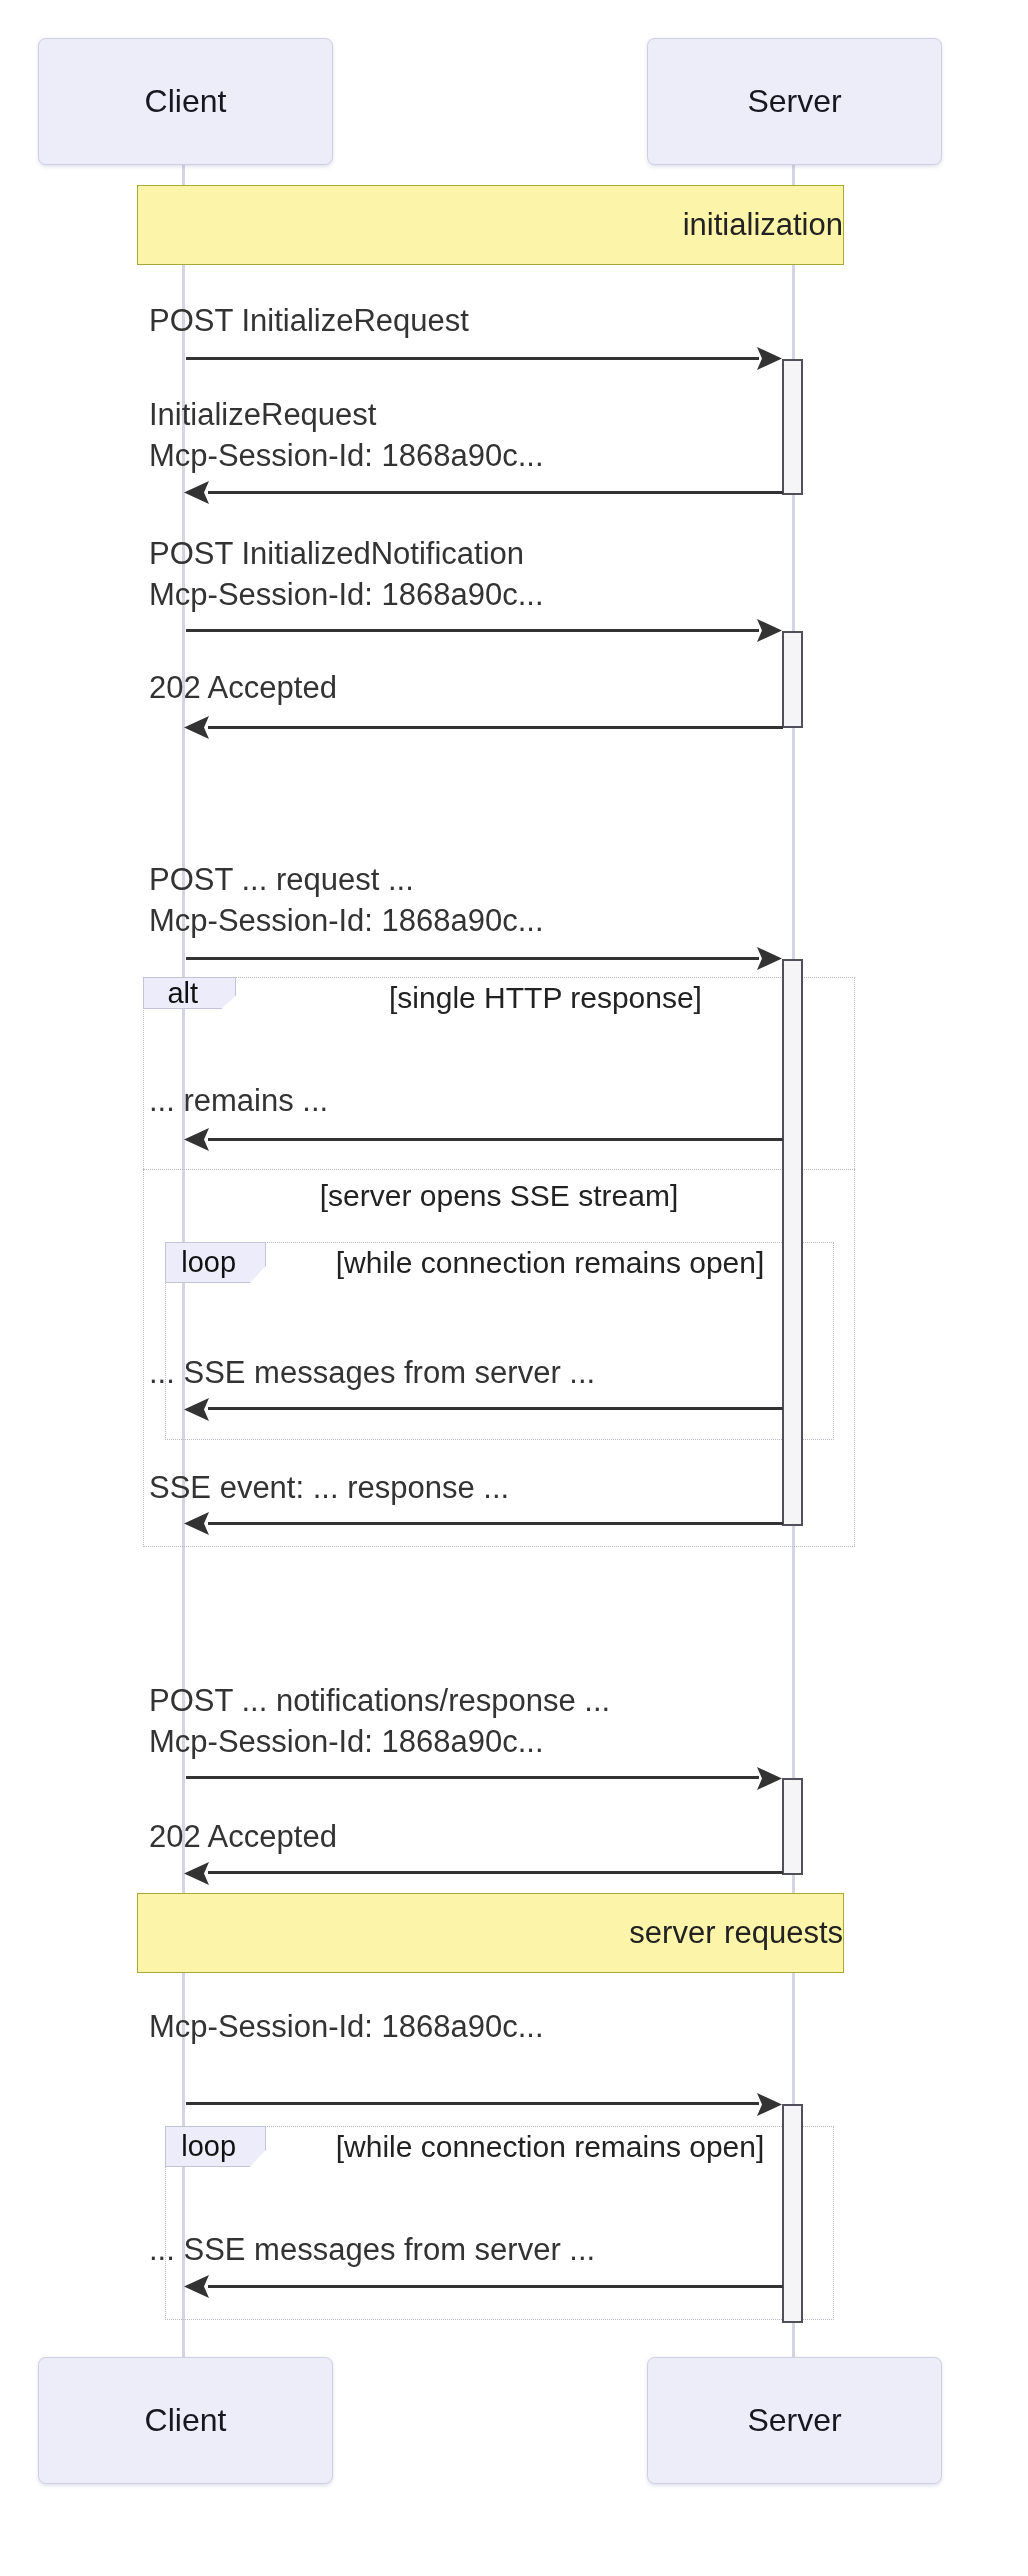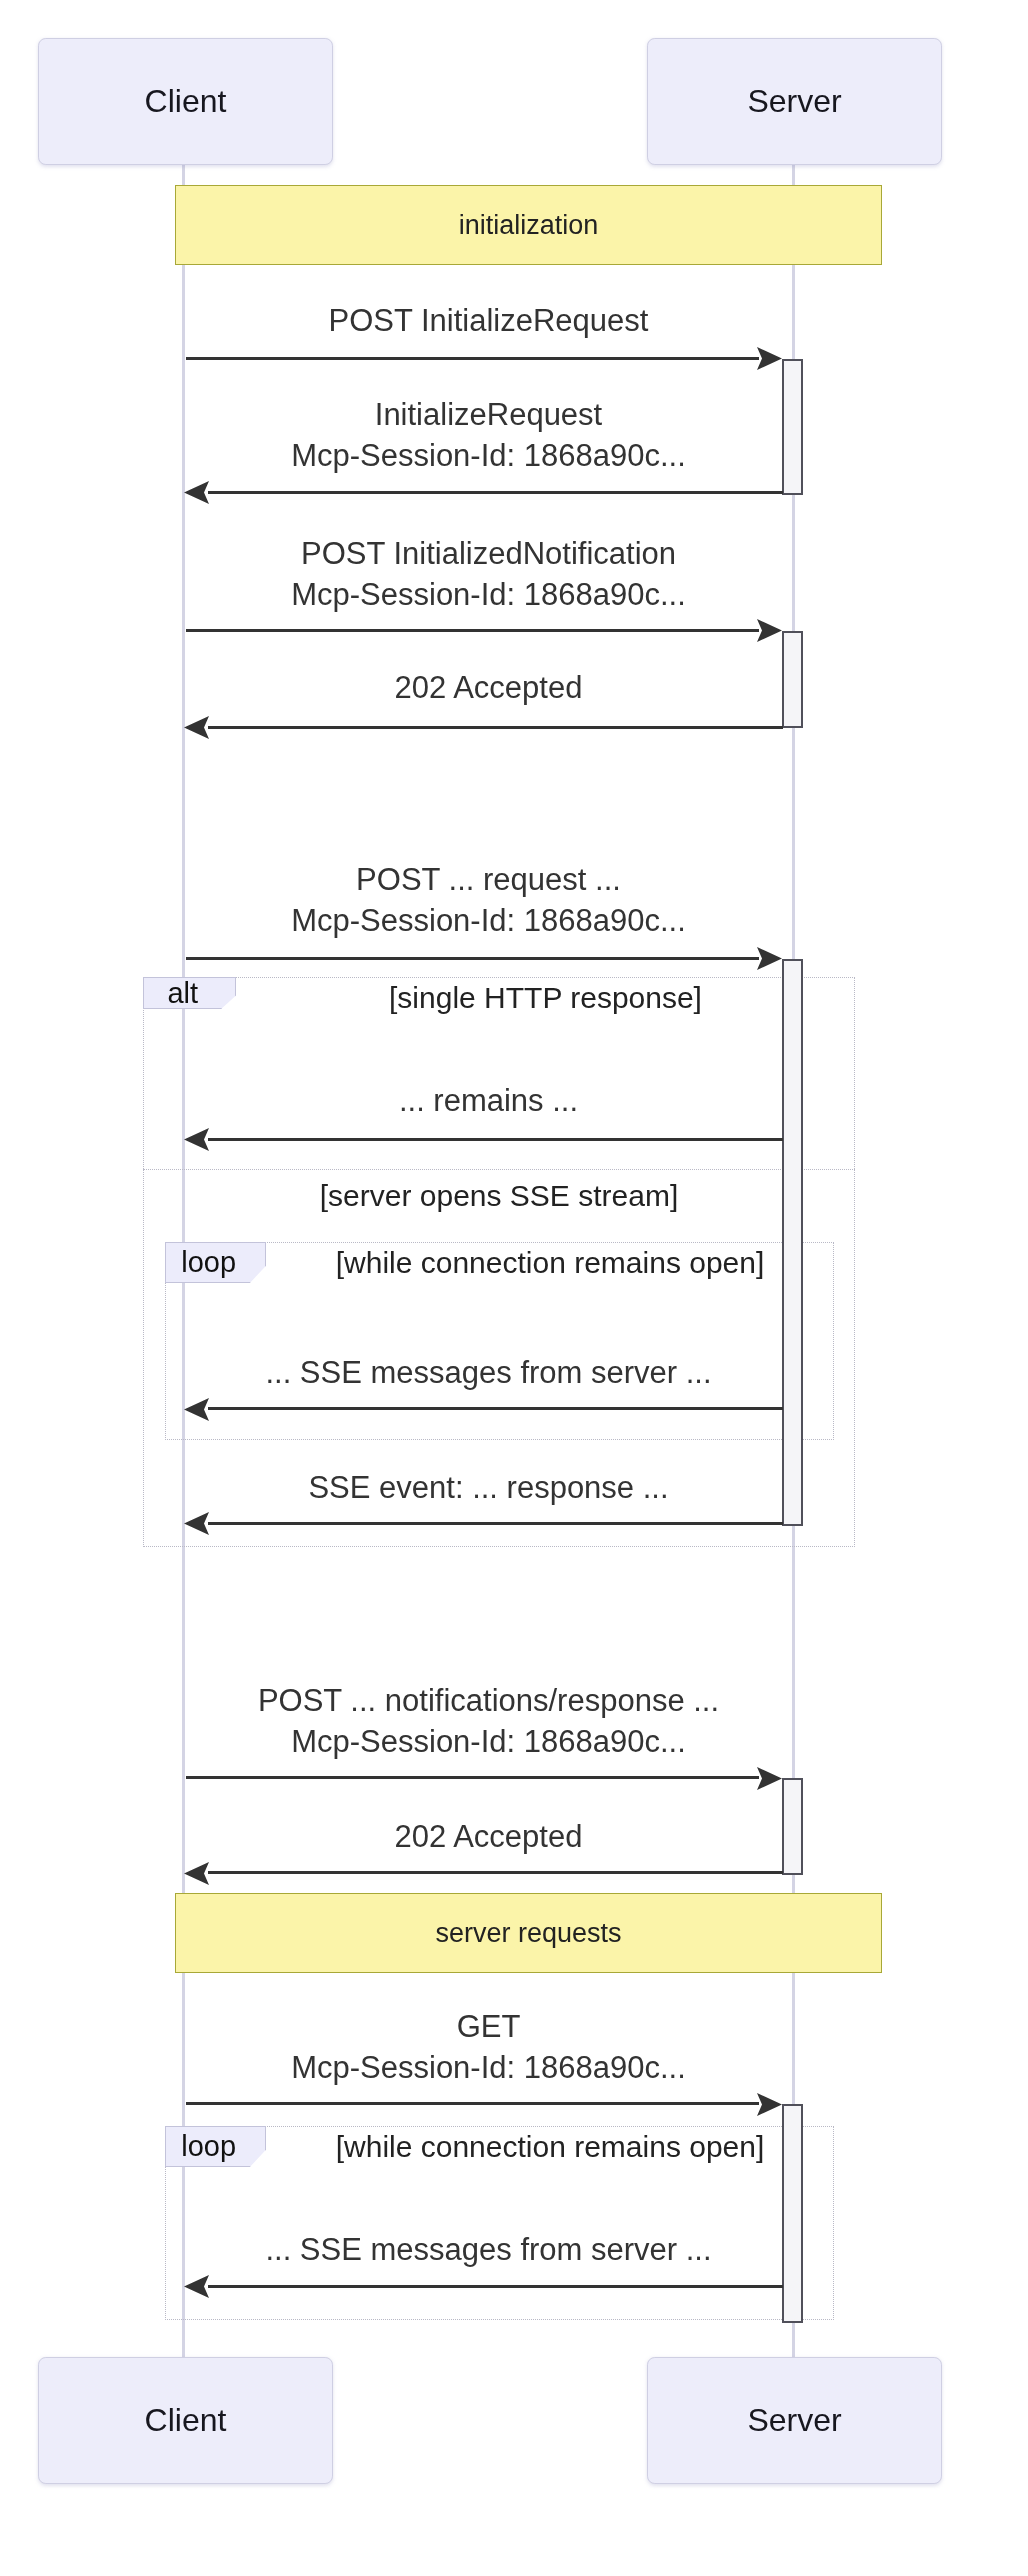--- a/index.html
+++ b/index.html
@@ -18,32 +18,32 @@
   .lifeline{width:2.9px;background:var(--lifeline);z-index:1;}
 
   .actor{width:293px;height:125px;background:var(--actor-fill);
          border:1.9px solid var(--actor-border);border-radius:7.8px;
          box-shadow:0 1.9px 3.9px rgba(140,140,190,.25);
          display:flex;align-items:center;justify-content:center;
          font-size:32px;color:var(--actor-text);z-index:6;}
 
   .note{left:137px;width:705px;height:78px;background:var(--note-fill);
         border:1.9px solid var(--note-border);
-        display:flex;align-items:center;justify-content:center;
-        font-size:27px;color:var(--note-text);z-index:5;margin-left:38px;}
+        display:flex;align-items:center;justify-content:flex-end;
+        font-size:31px;color:var(--note-text);z-index:5;}
 
   .activation{left:782px;width:21.4px;background:var(--activation-fill);
               border:2.9px solid var(--activation-border);box-sizing:border-box;z-index:4;}
 
   .arrow-line{height:2.9px;background:var(--arrow);z-index:5;}
   .arrow-head{width:25px;height:23px;background:var(--arrow);z-index:5;}
   .arrow-head.right{clip-path:polygon(0% 0%,100% 50%,0% 100%,20% 50%);}
   .arrow-head.left {clip-path:polygon(100% 0%,0% 50%,100% 100%,80% 50%);}
 
-  .msg-text{left:149px;width:679px;text-align:center;font-size:31px;
+  .msg-text{left:149px;width:679px;text-align:left;font-size:31px;
             line-height:41px;color:var(--msg-text);z-index:6;}
   .msg-text div:empty{display:none;}
 
   .frame{border:1.9px dotted var(--frame-border);box-sizing:border-box;z-index:2;}
   .frame-tab{background:var(--tab-fill);border:1.9px solid var(--tab-border);
              clip-path:polygon(0 0,100% 0,100% 58%,84% 100%,0 100%);
              display:flex;align-items:center;justify-content:center;
              padding-right:13.6px;box-sizing:border-box;
              font-size:29px;color:#111;z-index:3;}
   .frame-cond{height:41px;display:flex;align-items:center;justify-content:center;
@@ -172,21 +172,20 @@
   <div class="abs arrow-head right" style="left:757px;top:1767px"></div>
 
   <div class="abs msg-text" style="top:1816px">
     <div>202 Accepted</div>
 
   </div>
   <div class="abs arrow-line" style="left:208px;top:1871px;width:575px"></div>
   <div class="abs arrow-head left" style="left:184px;top:1862px"></div>
 
   <div class="abs msg-text" style="top:2006px">
-    <div>GET</div>
     <div>Mcp-Session-Id: 1868a90c...</div>
   </div>
   <div class="abs arrow-line" style="left:186px;top:2102px;width:573px"></div>
   <div class="abs arrow-head right" style="left:757px;top:2093px"></div>
 
   <div class="abs msg-text" style="top:2229px">
     <div>... SSE messages from server ...</div>
 
   </div>
   <div class="abs arrow-line" style="left:208px;top:2285px;width:575px"></div>

